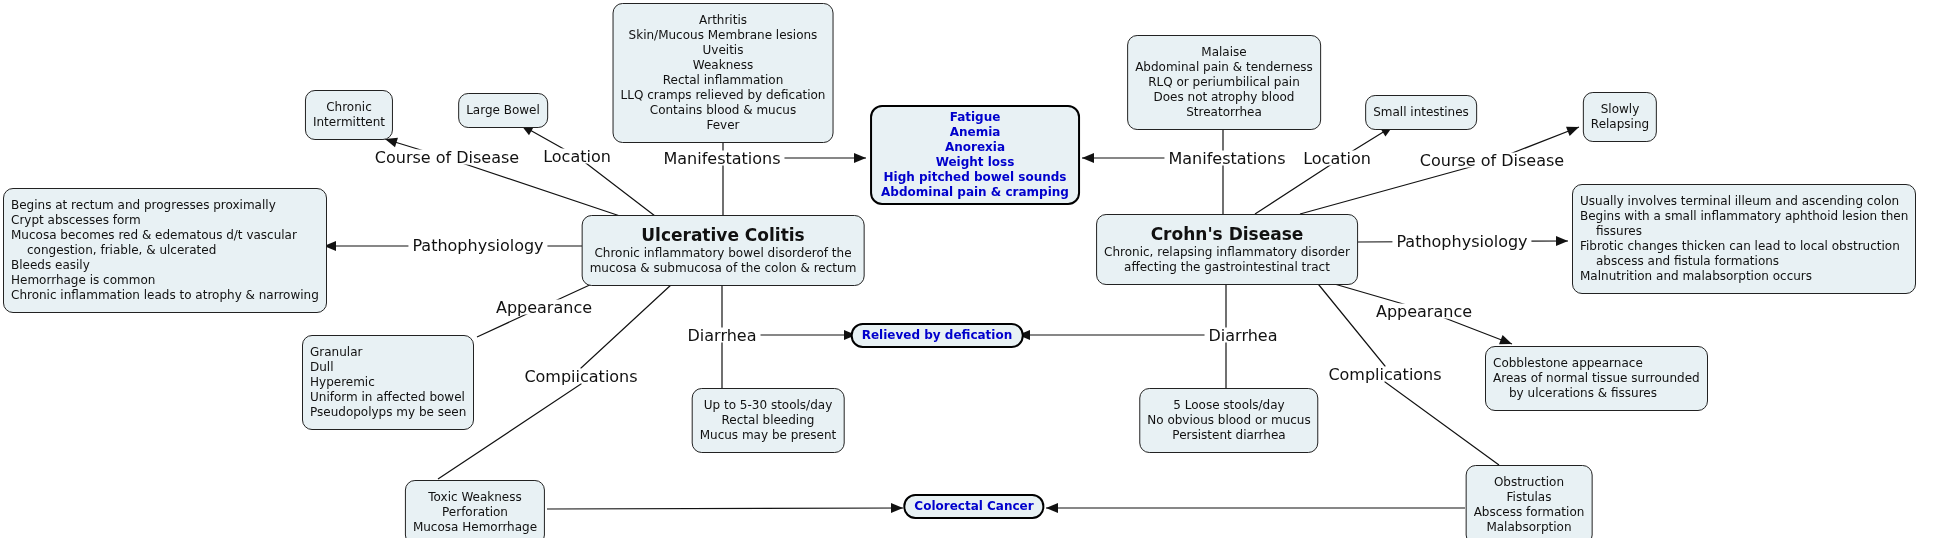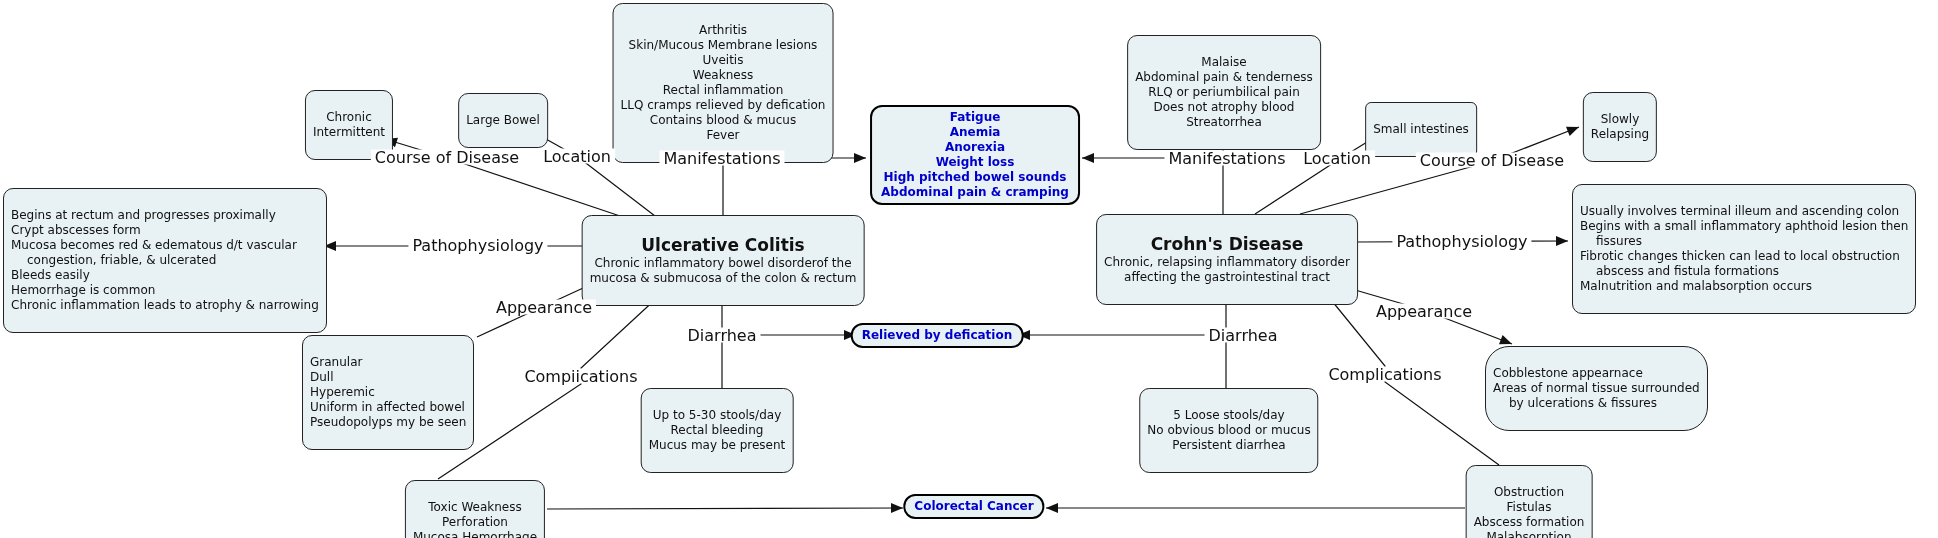--- a/index.html
+++ b/index.html
@@ -6,21 +6,21 @@
   html,body { background:#ffffff; }
   #diagram {
     position:relative; width:1938px; height:538px; overflow:hidden;
     font-family:"DejaVu Sans","Liberation Sans",sans-serif; color:#111;
   }
   #edges { position:absolute; left:0; top:0; }
   .node {
     position:absolute; width:max-content;
     background:var(--node-fill,#e8f1f4);
     border:1.5px solid #222; border-radius:10px;
-    padding:19px 7px; text-align:center;
+    padding:9px 7px; text-align:center;
     font-size:12px; line-height:15px; white-space:nowrap;
     z-index:2;
   }
   .node.cxa { transform:translateX(-50%); }
   .node.left { text-align:left; }
   .node.blue {
     border:2px solid #000; border-radius:12px;
     color:var(--accent,#0000cc); font-weight:bold;
     padding:3px 9px;
   }
@@ -98,21 +98,21 @@
       <div class="nline">High pitched bowel sounds</div>
       <div class="nline">Abdominal pain &amp; cramping</div>
     </div>
     <div class="node cxa" style="left: 349px; top: 90px;">
       <div class="nline">Chronic</div>
       <div class="nline">Intermittent</div>
     </div>
     <div class="node cxa" style="left: 503px; top: 93px;">
       <div class="nline">Large Bowel</div>
     </div>
-    <div class="node cxa" style="left: 1421px; top: 102px; border-radius: 6px;">
+    <div class="node cxa" style="left: 1421px; top: 95px;">
       <div class="nline">Small intestines</div>
     </div>
     <div class="node cxa" style="left: 1620px; top: 92px;">
       <div class="nline">Slowly</div>
       <div class="nline">Relapsing</div>
     </div>
     <div class="node left" style="left: 3px; top: 188px;">
       <div class="nline">Begins at rectum and progresses proximally</div>
       <div class="nline">Crypt abscesses form</div>
       <div class="nline">Mucosa becomes red &amp; edematous d/t vascular</div>
@@ -142,31 +142,31 @@
     <div class="node left" style="left: 302px; top: 335px;">
       <div class="nline">Granular</div>
       <div class="nline">Dull</div>
       <div class="nline">Hyperemic</div>
       <div class="nline">Uniform in affected bowel</div>
       <div class="nline">Pseudopolyps my be seen</div>
     </div>
     <div class="node blue cxa" style="left: 937px; top: 323px;">
       <div class="nline">Relieved by defication</div>
     </div>
-    <div class="node cxa" style="left: 717px; top: 388px;">
+    <div class="node cxa" style="left: 768px; top: 388px;">
       <div class="nline">Up to 5-30 stools/day</div>
       <div class="nline">Rectal bleeding</div>
       <div class="nline">Mucus may be present</div>
     </div>
     <div class="node cxa" style="left: 1229px; top: 388px;">
       <div class="nline">5 Loose stools/day</div>
       <div class="nline">No obvious blood or mucus</div>
       <div class="nline">Persistent diarrhea</div>
     </div>
-    <div class="node left" style="left: 1485px; top: 346px; border-radius: 24px;">
+    <div class="node left" style="left: 1485px; top: 346px;">
       <div class="nline">Cobblestone appearnace</div>
       <div class="nline">Areas of normal tissue surrounded</div>
       <div class="nline ind">by ulcerations &amp; fissures</div>
     </div>
     <div class="node cxa" style="left: 475px; top: 480px;">
       <div class="nline bold">Toxic Weakness</div>
       <div class="nline">Perforation</div>
       <div class="nline">Mucosa Hemorrhage</div>
     </div>
     <div class="node blue cxa" style="left: 974px; top: 494px;">

